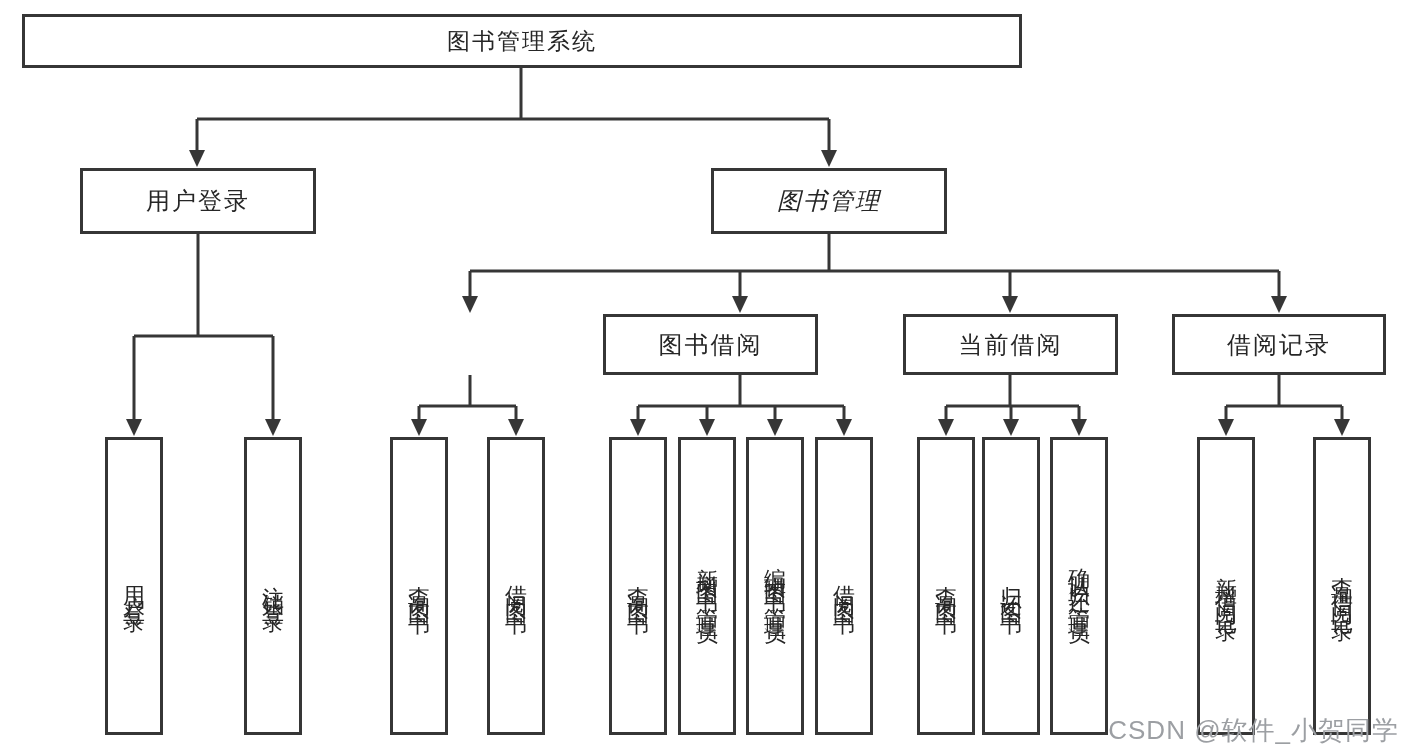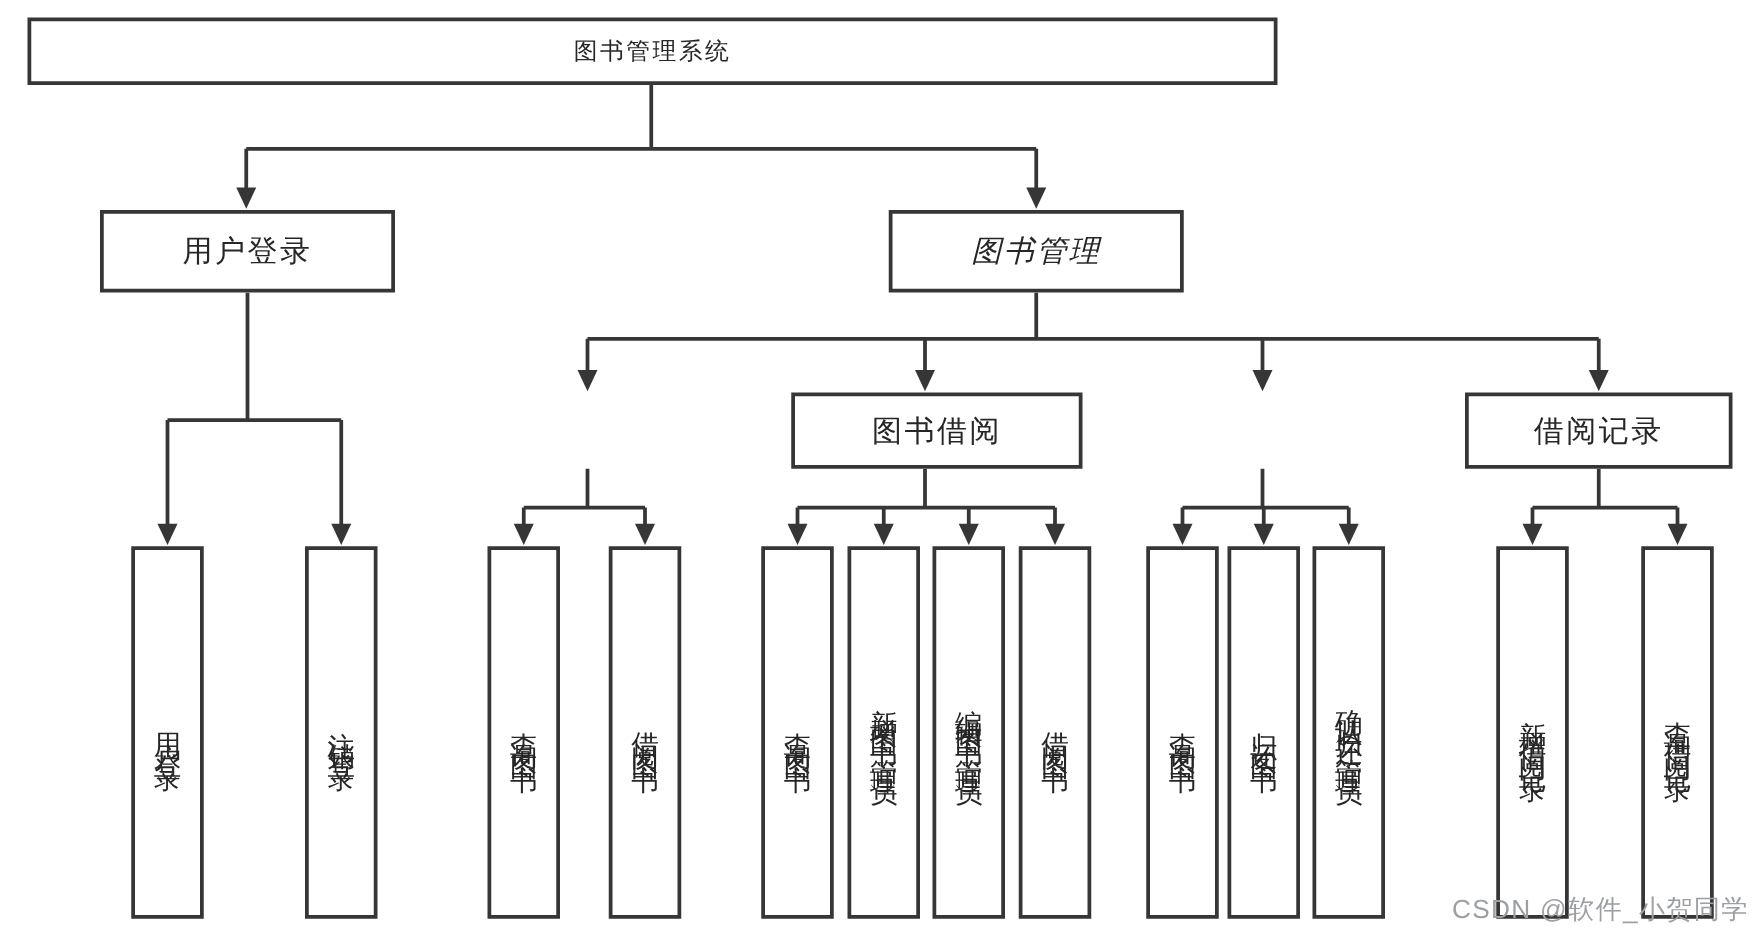--- a/index.html
+++ b/index.html
@@ -12,34 +12,34 @@
   body{font-family:"Liberation Sans","DejaVu Sans",sans-serif;}
   .canvas{
     position:relative;width:1405px;height:747px;background:var(--bg);overflow:hidden;
   }
   .connectors{position:absolute;left:0;top:0;width:1405px;height:747px;}
   .hbox{
     position:absolute;box-sizing:border-box;border:3px solid var(--line);background:#fff;
     display:flex;align-items:center;justify-content:center;
     color:var(--text);font-size:24px;letter-spacing:2px;white-space:nowrap;
   }
-  .root{left:22px;top:14px;width:1000px;height:54px;font-size:19px;}
+  .root{left:22px;top:14px;width:1000px;height:54px;font-size:23px;}
   .lv2{top:168px;height:66px;width:236px;}
   .lv3{top:314px;height:61px;}
   .leaf{
     position:absolute;top:437px;width:58px;height:298px;box-sizing:border-box;
     border:3px solid var(--line);background:#fff;
     display:flex;align-items:center;justify-content:center;
     writing-mode:vertical-rl;
     color:var(--text);font-size:22px;letter-spacing:9px;line-height:1;
   }
   .leaf.long{letter-spacing:8px;}
   .watermark{
     position:absolute;right:6px;top:713px;z-index:5;
-    color:var(--wm);font-size:21px;letter-spacing:1px;white-space:nowrap;
+    color:var(--wm);font-size:26px;letter-spacing:1px;white-space:nowrap;
   }
 </style>
 </head>
 <body>
 
 <div class="canvas">
 
   <svg class="connectors" viewBox="0 0 1405 747" xmlns="http://www.w3.org/2000/svg">
     <defs>
       <polygon id="arr" points="-8,-17 8,-17 0,0"></polygon>
@@ -74,21 +74,22 @@
       <use href="#arr" x="1226" y="436"></use>
         <use href="#arr" x="1342" y="436"></use>
     </g>
   </svg>
 
   <div class="hbox root">图书管理系统</div>
 
   <div class="hbox lv2" style="left:80px;">用户登录</div>
   <div class="hbox lv2" style="left:711px;font-style:italic;">图书管理</div>
 
-  <div class="hbox lv3" style="left:633px;width:233px;">图书借阅</div>
+  <div class="hbox lv3" style="left:603px;width:215px;">图书借阅</div>
+  <div class="hbox lv3" style="left:903px;width:215px;">当前借阅</div>
   <div class="hbox lv3" style="left:1172px;width:214px;">借阅记录</div>
 
   <div class="leaf" style="left:105px;">用户登录</div>
   <div class="leaf" style="left:244px;">注销登录</div>
 
   <div class="leaf" style="left:390px;">查询图书</div>
   <div class="leaf" style="left:487px;">借阅图书</div>
 
   <div class="leaf" style="left:609px;">查询图书</div>
   <div class="leaf long" style="left:678px;">新增图书（管理员）</div>

